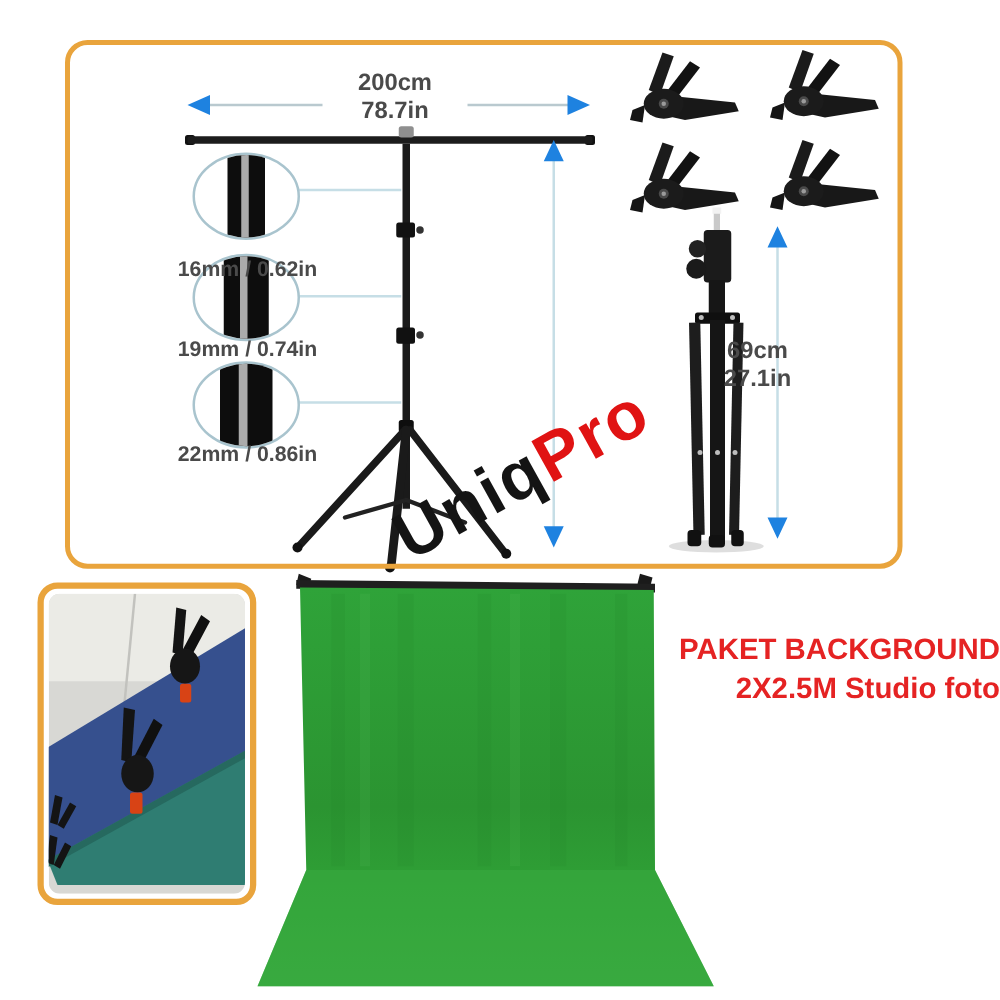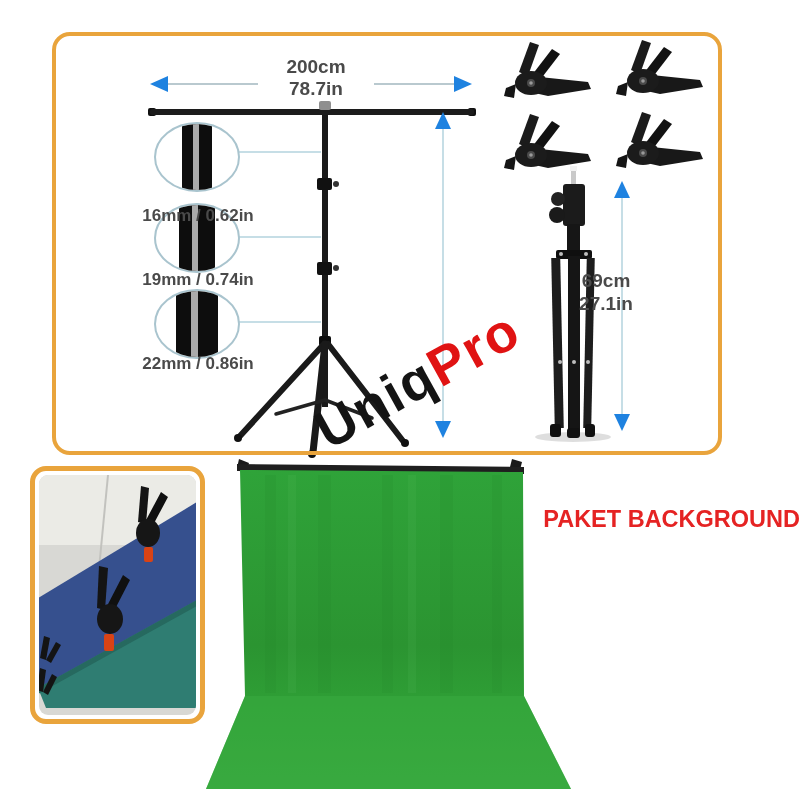--- a/index.html
+++ b/index.html
@@ -228,15 +228,16 @@
     <span class="ln">69cm</span>
     <span class="ln">27.1in</span>
   </div>
 
   <div class="abs" id="watermark">
     <span class="wm-black">Uniq</span><span class="wm-red">Pro</span>
   </div>
 
   <div class="abs" id="caption">
     <div>PAKET BACKGROUND</div>
+    <div>2X2.5M Studio foto</div>
   </div>
 
 </div>
 
 </body></html>

